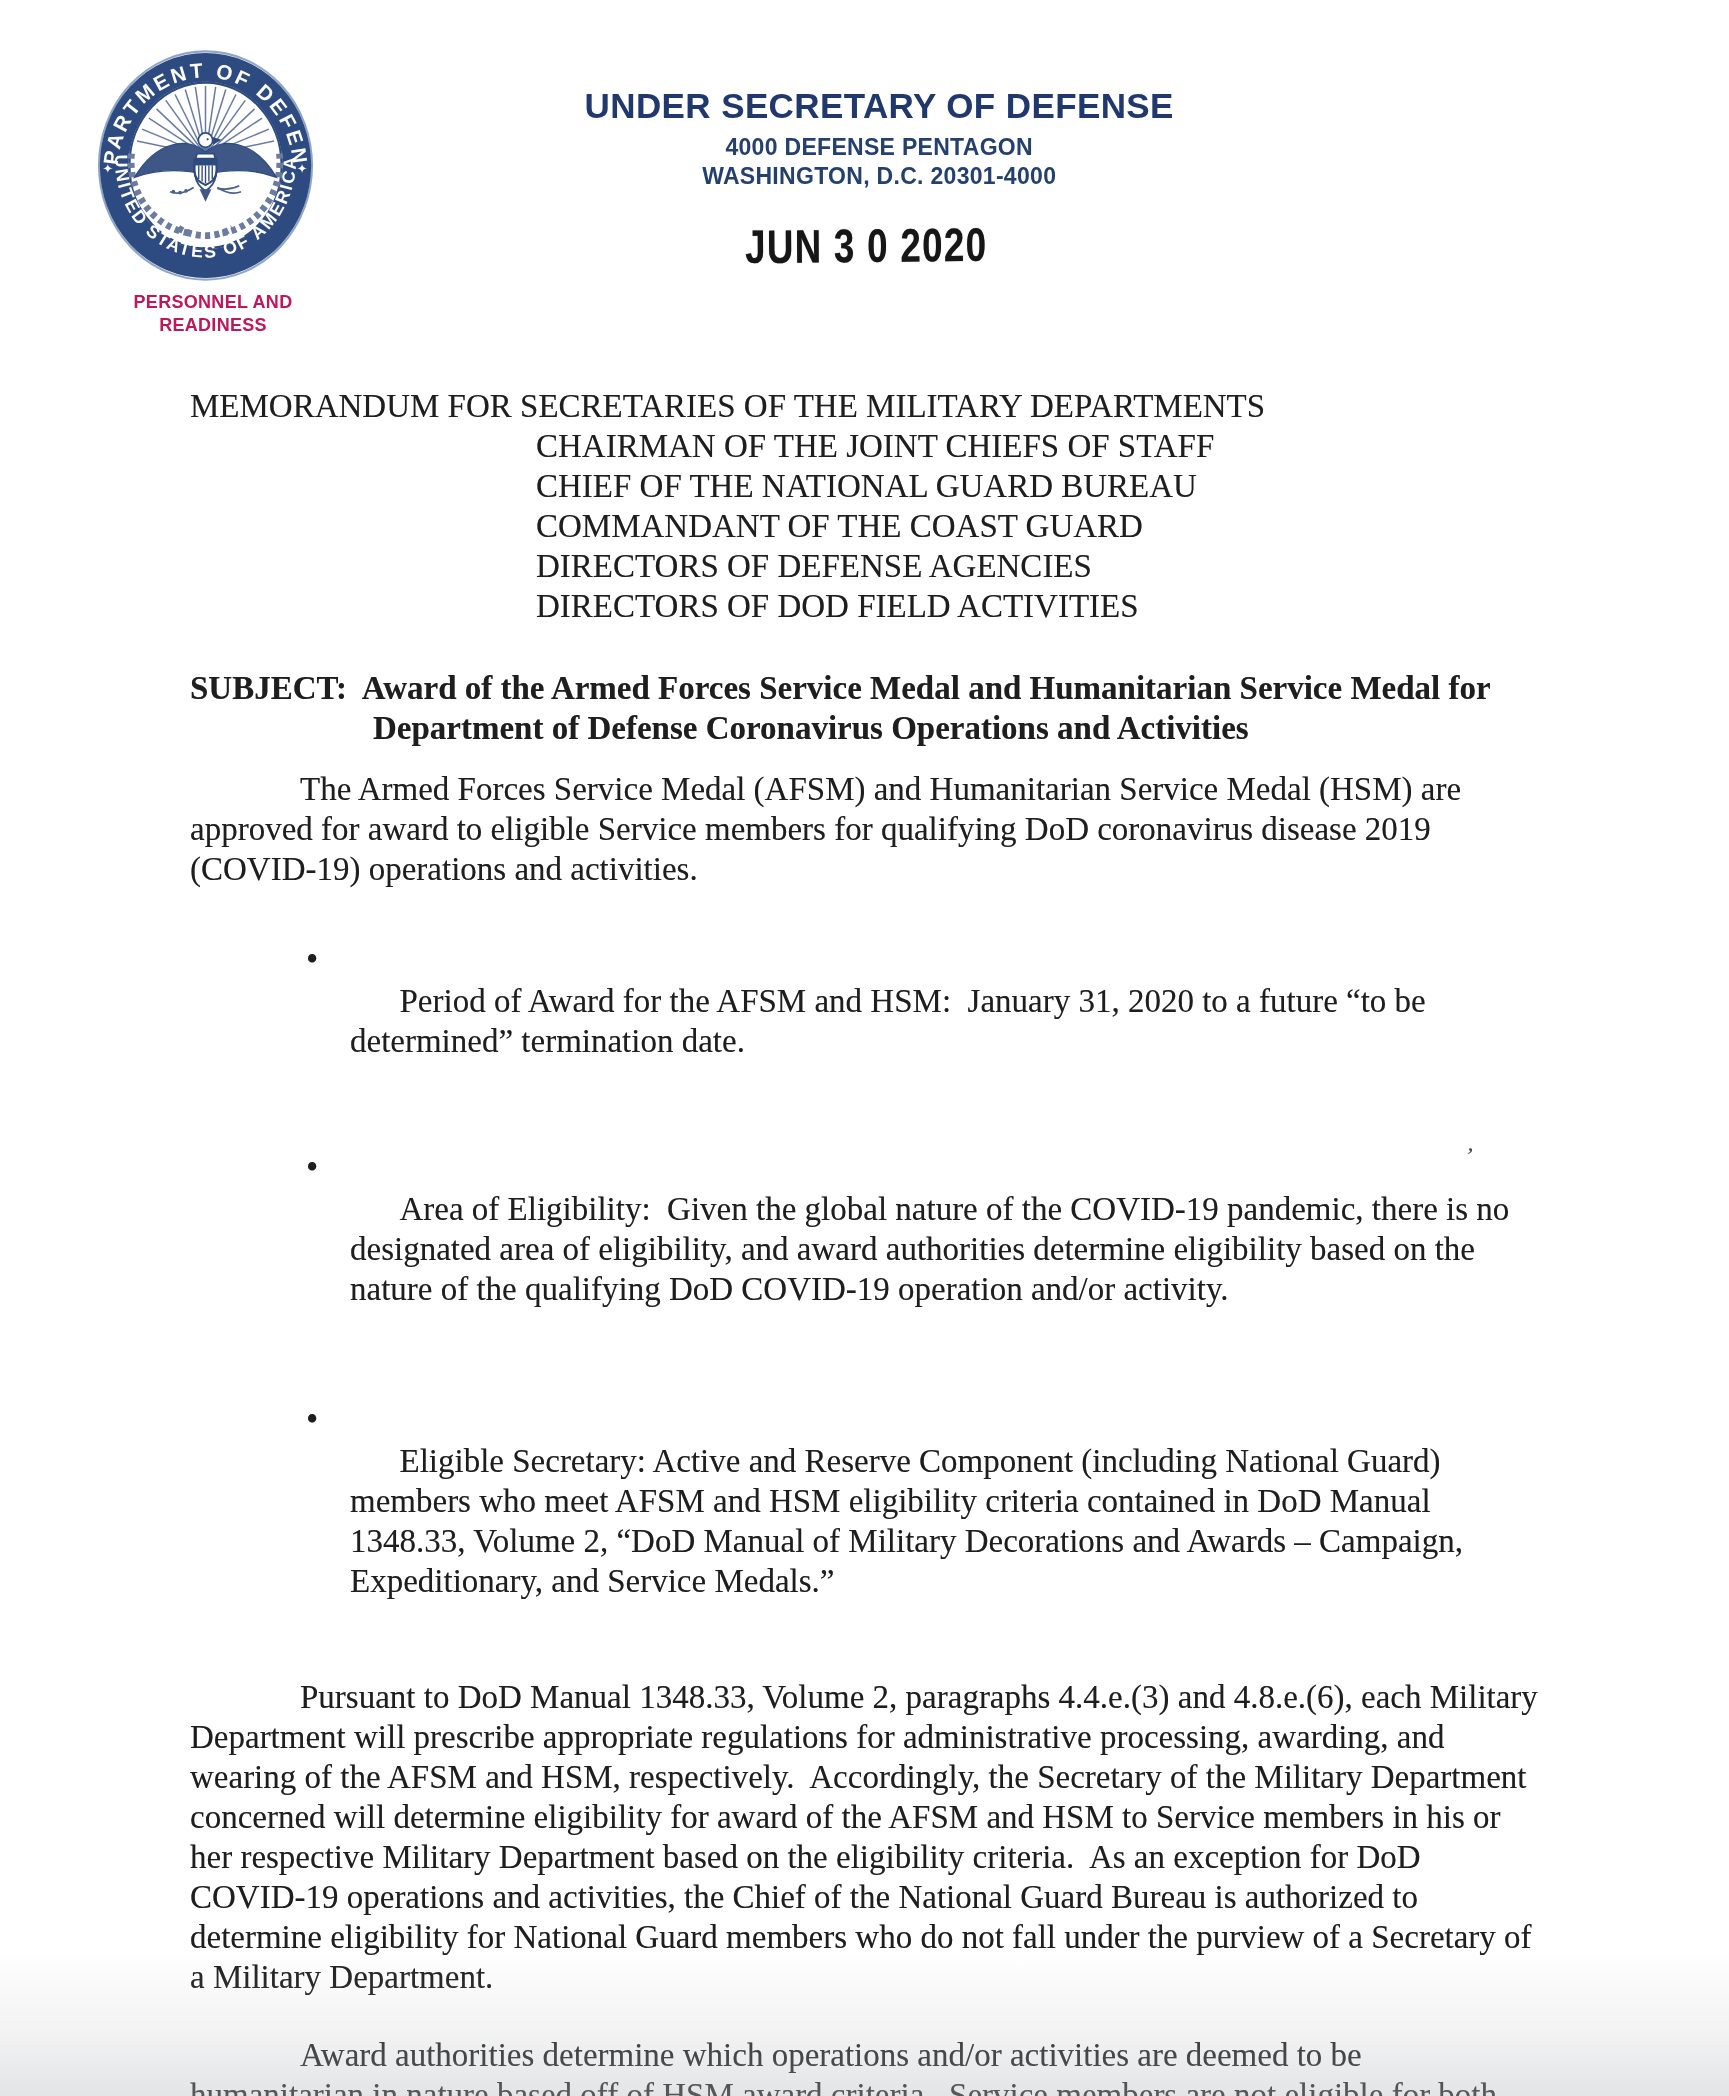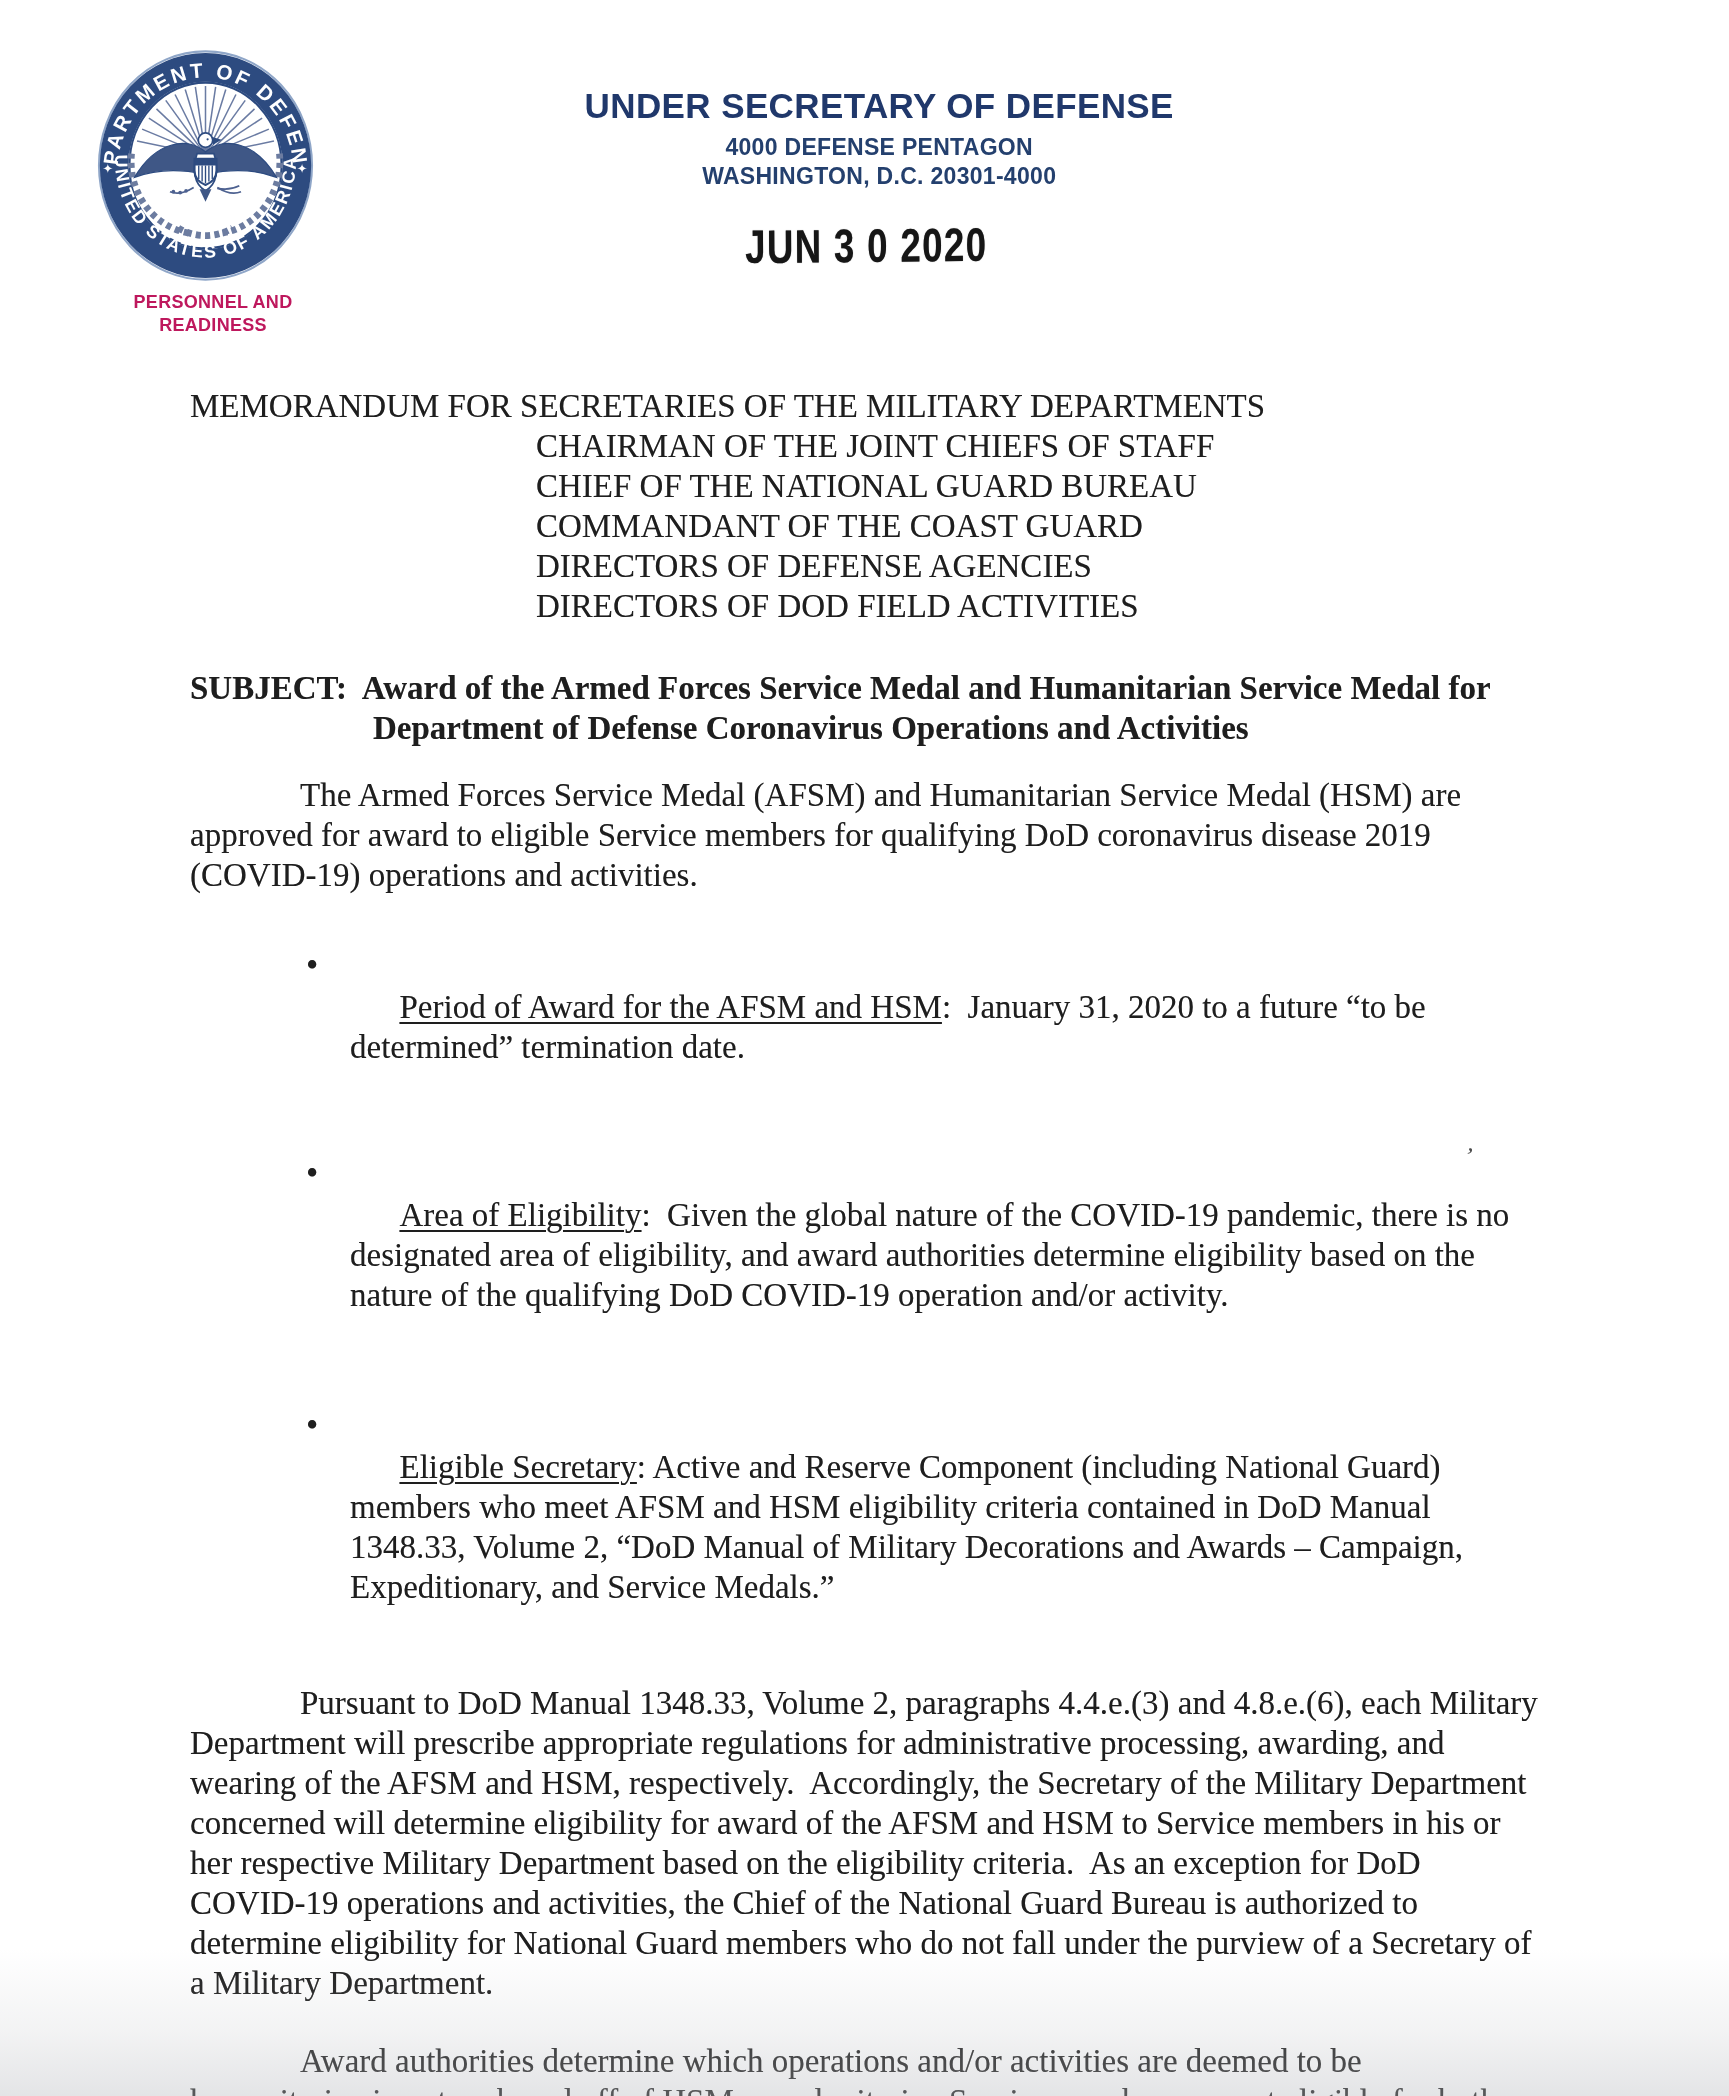--- a/index.html
+++ b/index.html
@@ -64,37 +64,37 @@
     white-space:pre-wrap;
   }
   .subject{
     margin-top:42px;
     padding-left:183px;text-indent:-183px;
     white-space:pre-wrap;
     font-weight:bold;
   }
   .para{margin:0;white-space:pre-wrap;}
   .para.indent{text-indent:110px;}
-  .mt-para1{margin-top:27px;}
+  .mt-para1{margin-top:21px;}
   .mt-b1{margin-top:52px;}
   .mt-b2{margin-top:48px;}
   .mt-b3{margin-top:52px;}
   .mt-para2{margin-top:36px;}
   .mt-para3{margin-top:38px;}
   .bullet{
     position:relative;
     padding-left:160px;
     white-space:pre-wrap;
   }
   .bullet .dot{
     position:absolute;left:116px;top:12px;
     width:14px;height:14px;line-height:14px;
     font-size:35px;
   }
-  .u{text-decoration:underline;text-decoration-thickness:2.2px;text-underline-offset:4.3px;}
+  .u{text-decoration-thickness:2.2px;text-underline-offset:4.3px;}
   .artifact{
     position:absolute;left:1465px;top:1143px;
     font-size:24px;color:#4a4a4a;transform:rotate(12deg);
   }
 </style>
 </head>
 <body>
 
 <div class="page">
 

